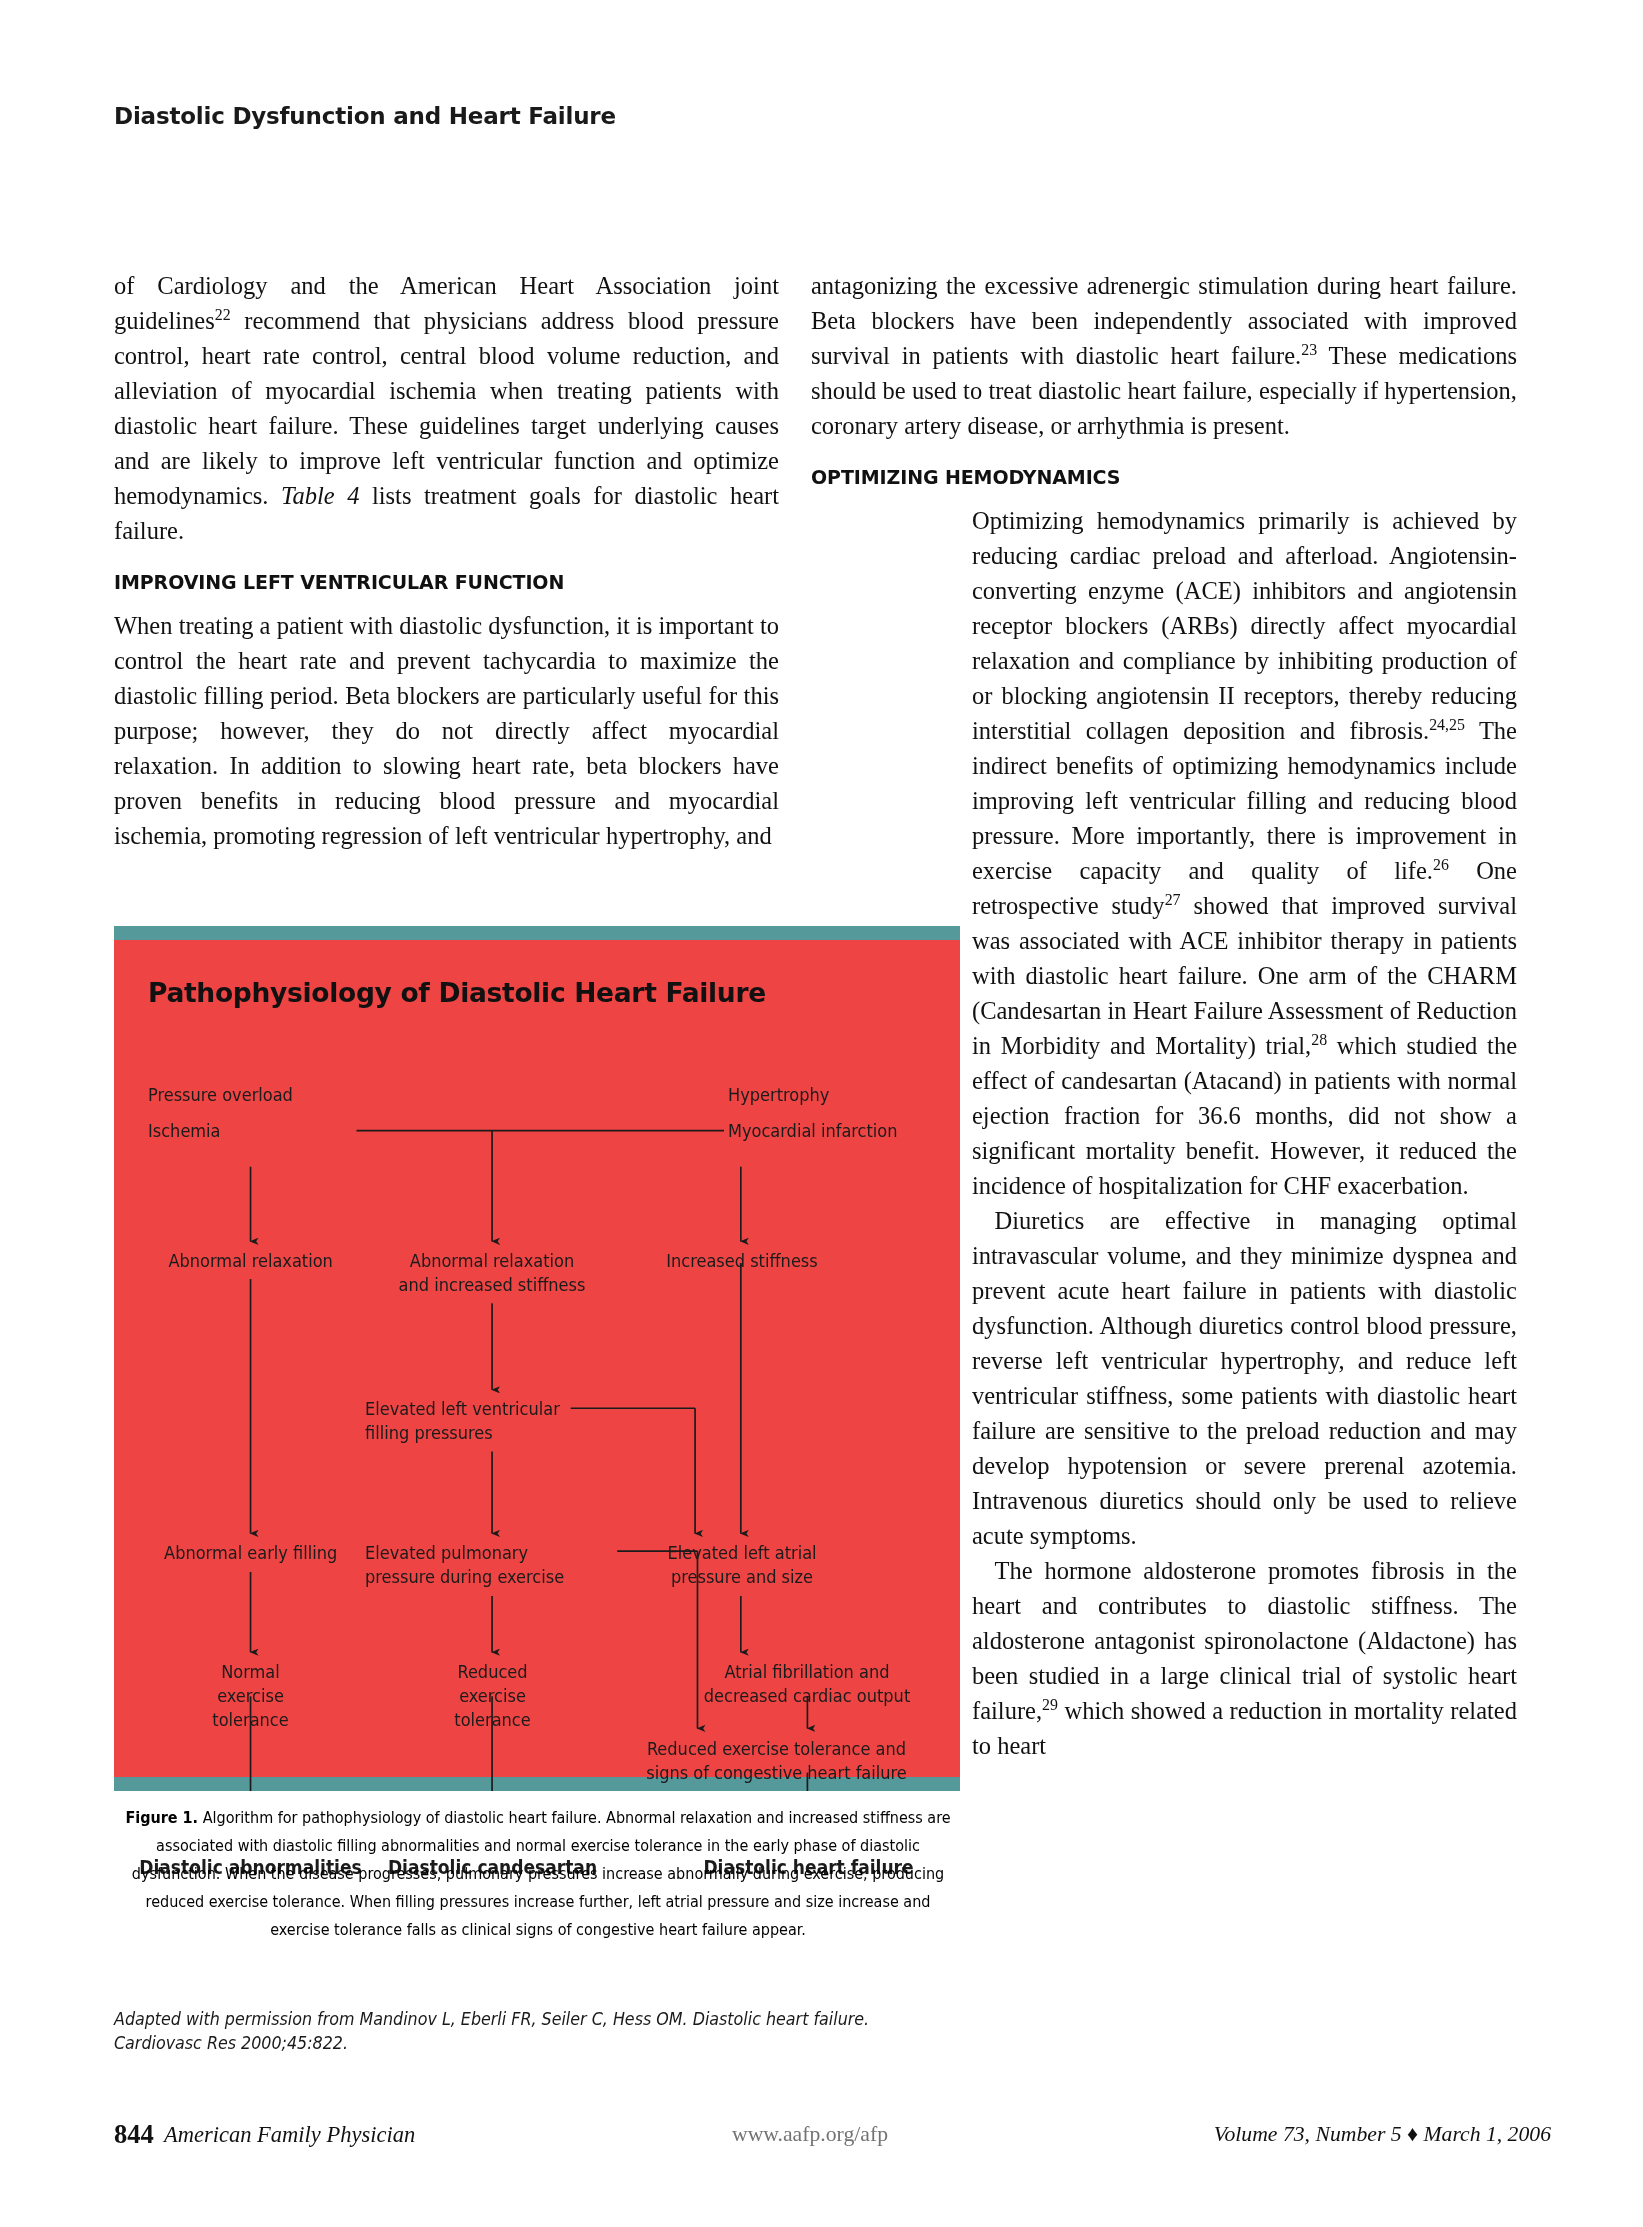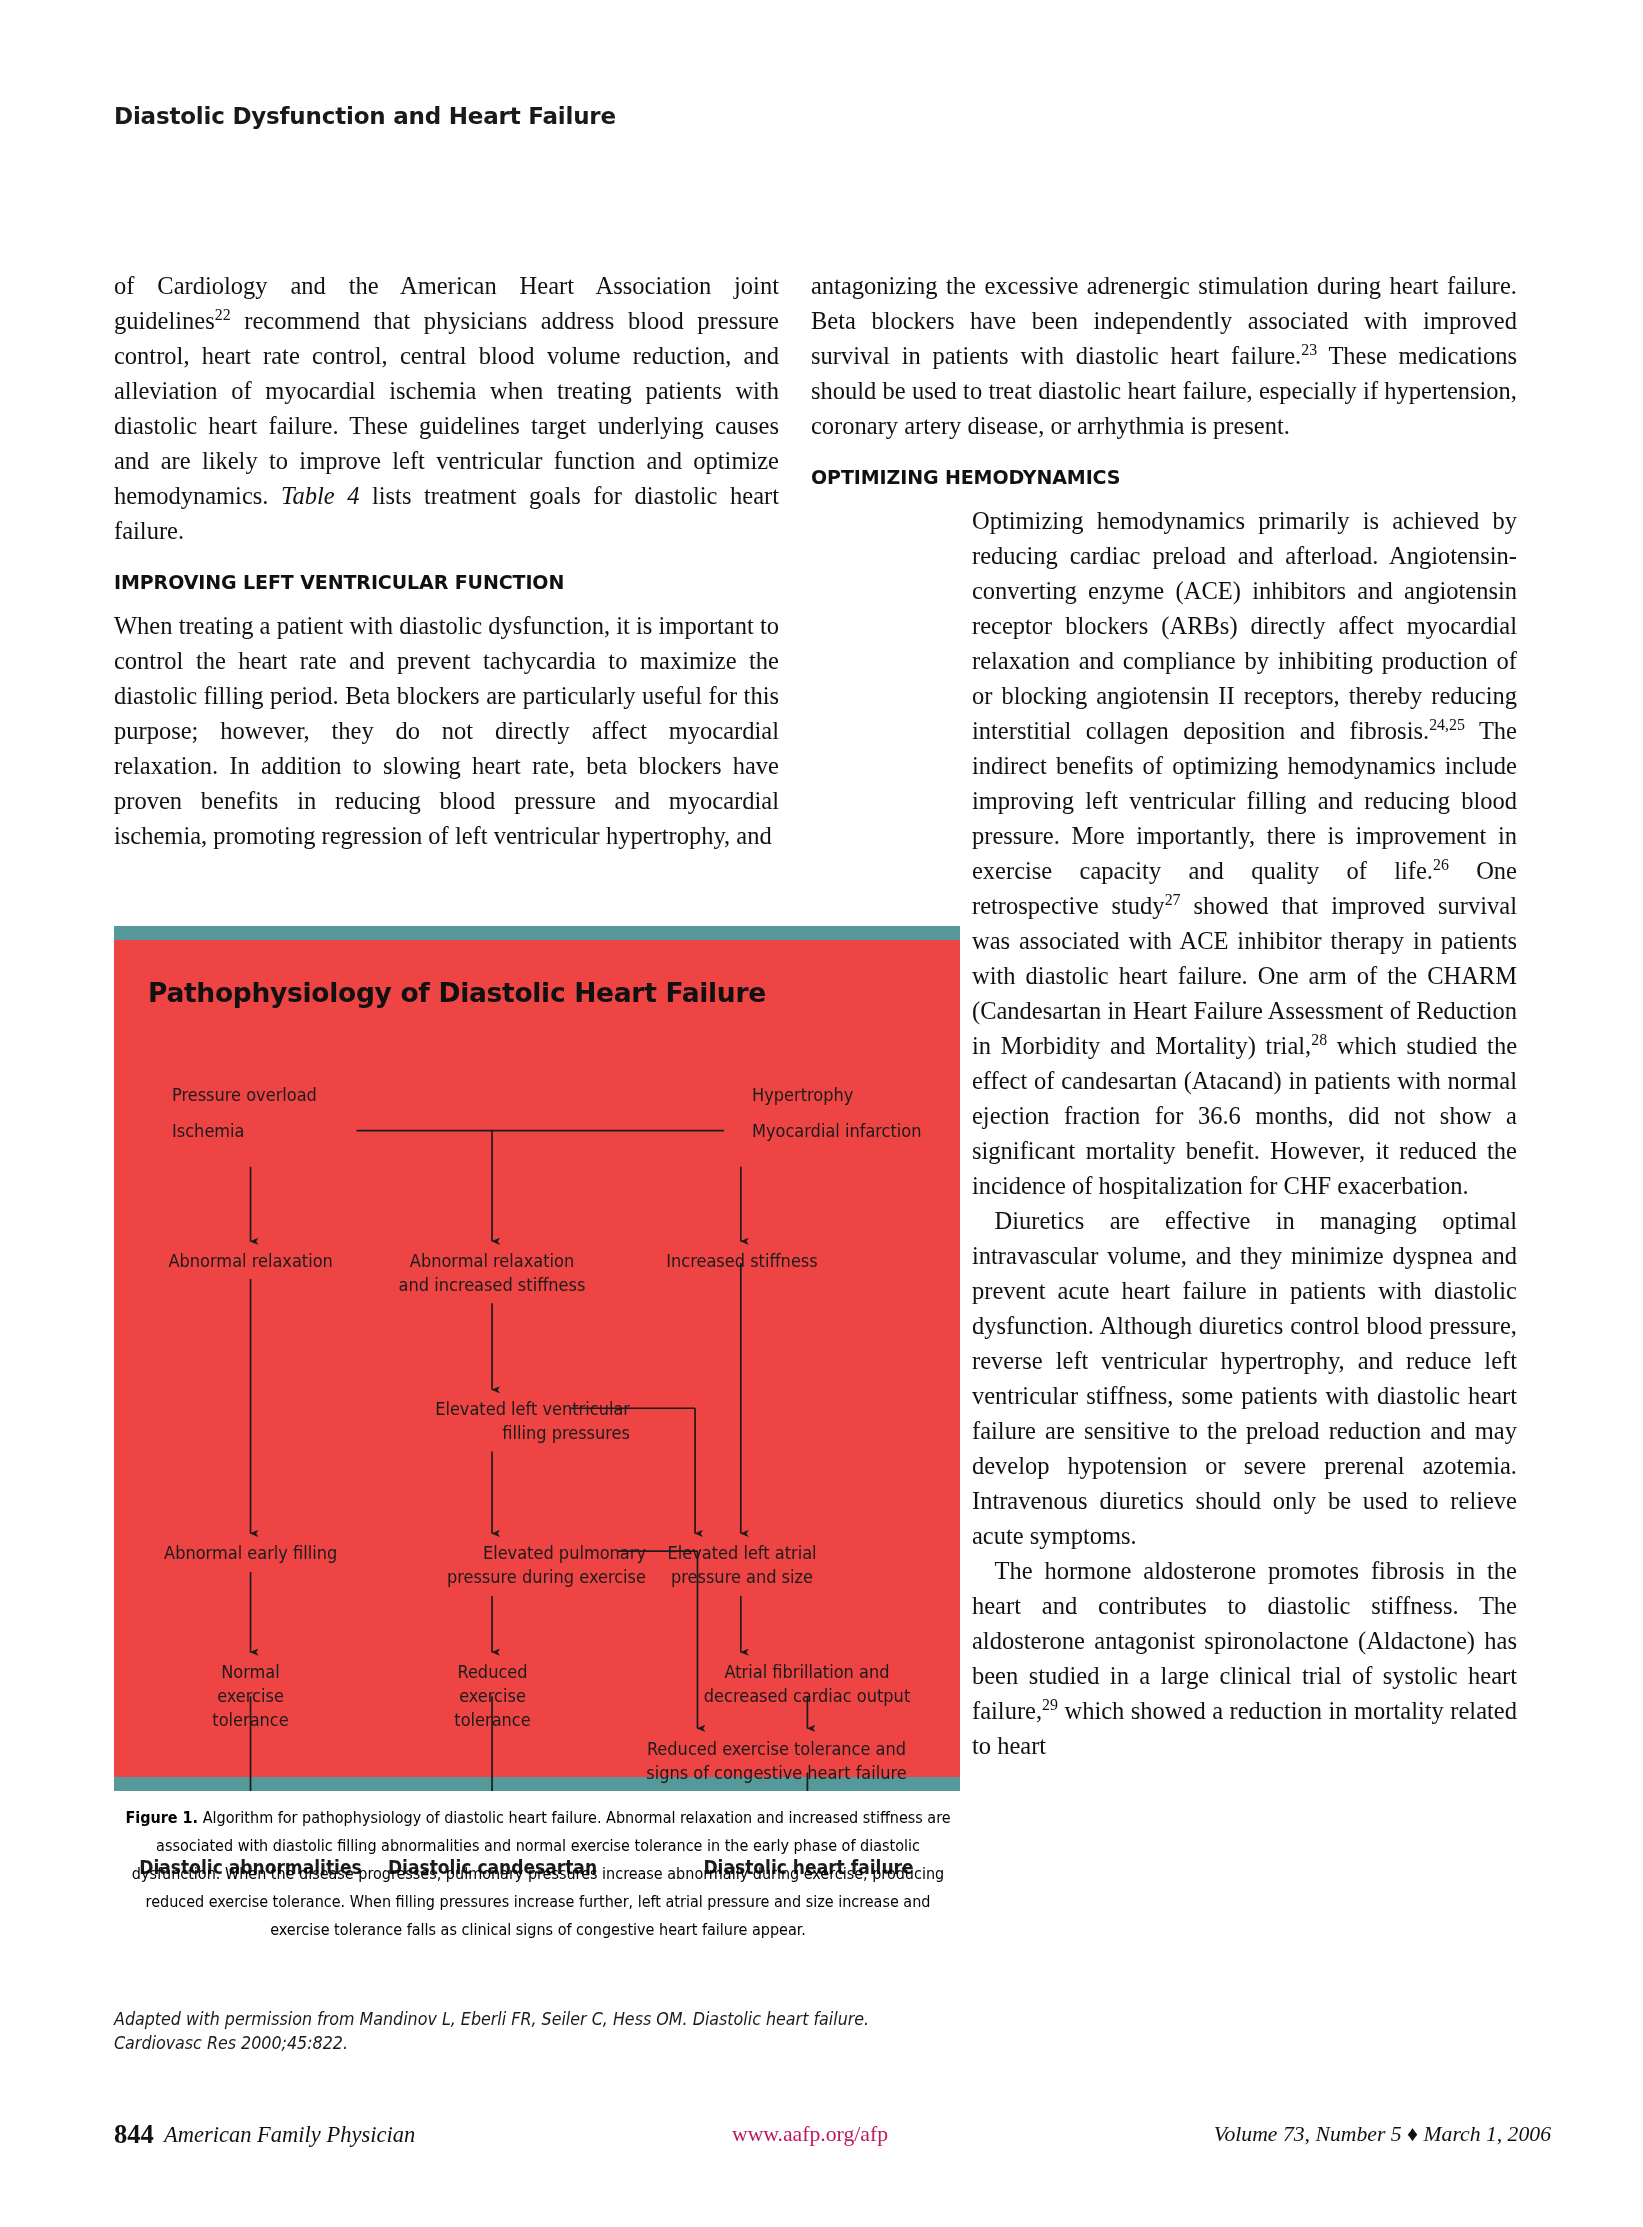--- a/index.html
+++ b/index.html
@@ -141,21 +141,21 @@
     line-height: 24px;
     color: #1b1b1b;
     white-space: pre-line;
   }
   .node.bold {
     font-weight: bold;
     font-size: 19px;
     margin-top: 36px;
   }
   .node.center { text-align: center; }
-  .node.left { text-align: right; margin-left: 24px; }
+  .node.left { text-align: left; }
 
   
   .caption {
     position: absolute;
     left: 106px;
     top: 1804px;
     width: 848px;
     font-family: "DejaVu Sans Condensed", "DejaVu Sans", sans-serif;
     font-size: 16px;
     line-height: 28px;
@@ -195,21 +195,21 @@
     position: absolute;
     left: 50px; top: 3.2px;
     font-style: italic;
     font-size: 22.5px;
     color: #111;
   }
   .footer .url {
     position: absolute;
     left: 618px; top: 3.2px;
     font-size: 21.7px;
-    color: #be185d;
+    color: #737373;
   }
   .footer .issue {
     position: absolute;
     right: 0; top: 3.2px;
     font-style: italic;
     font-size: 21.7px;
     color: #111;
     white-space: nowrap;
   }
 </style>

